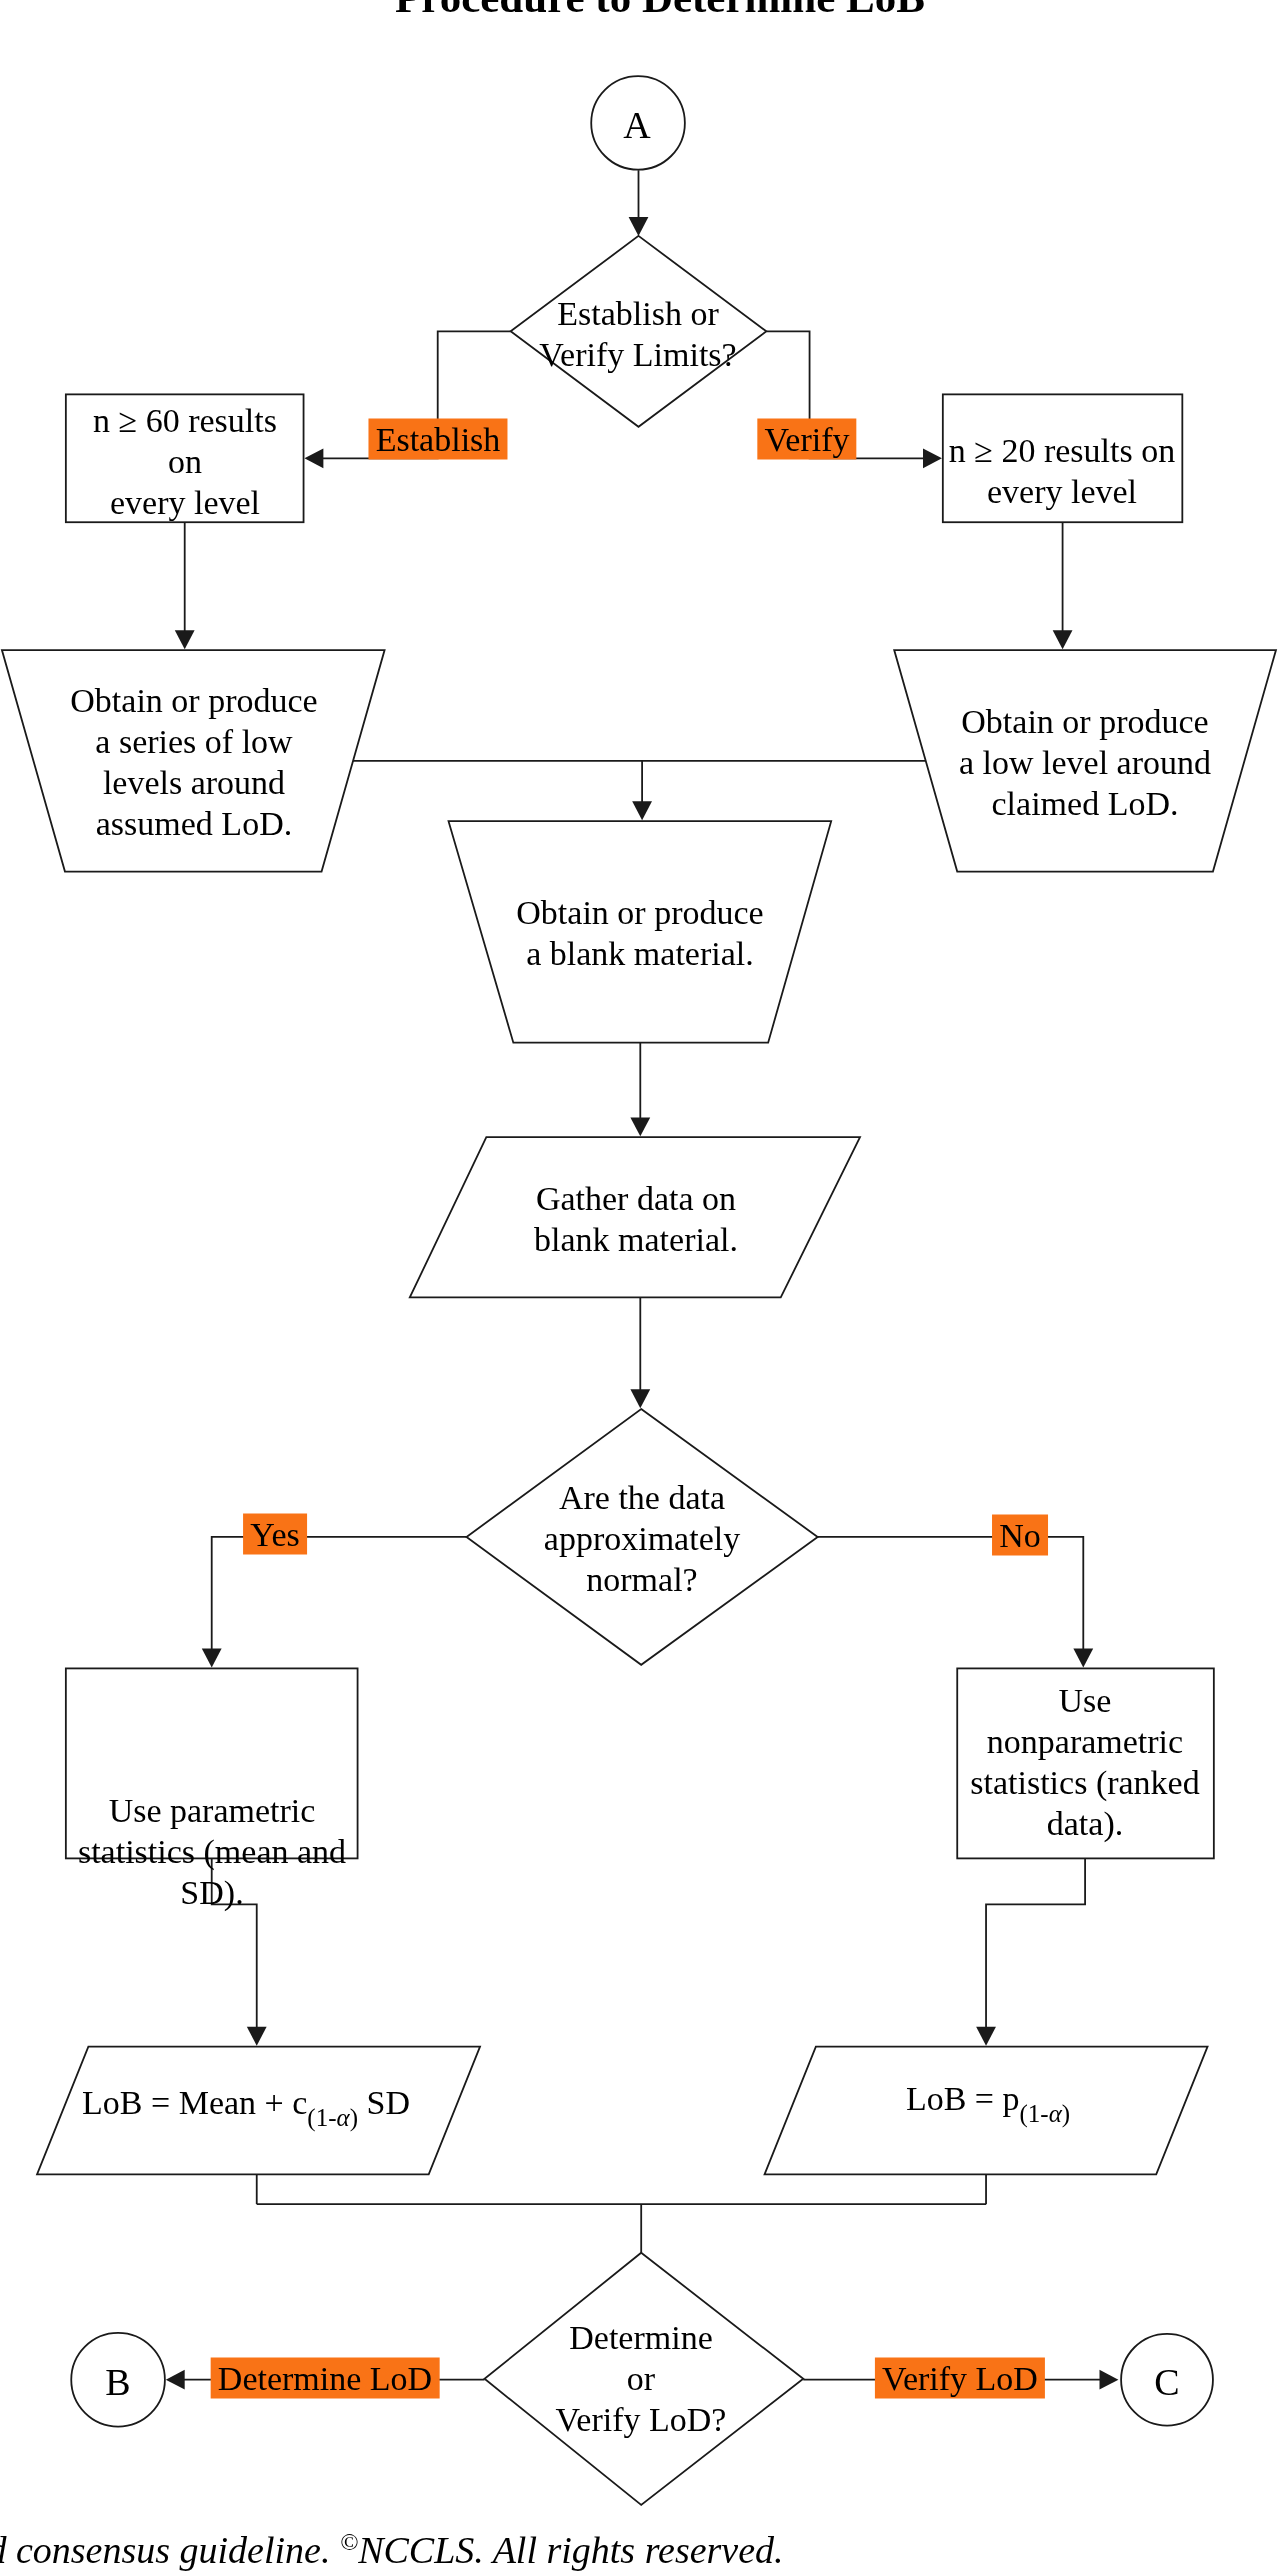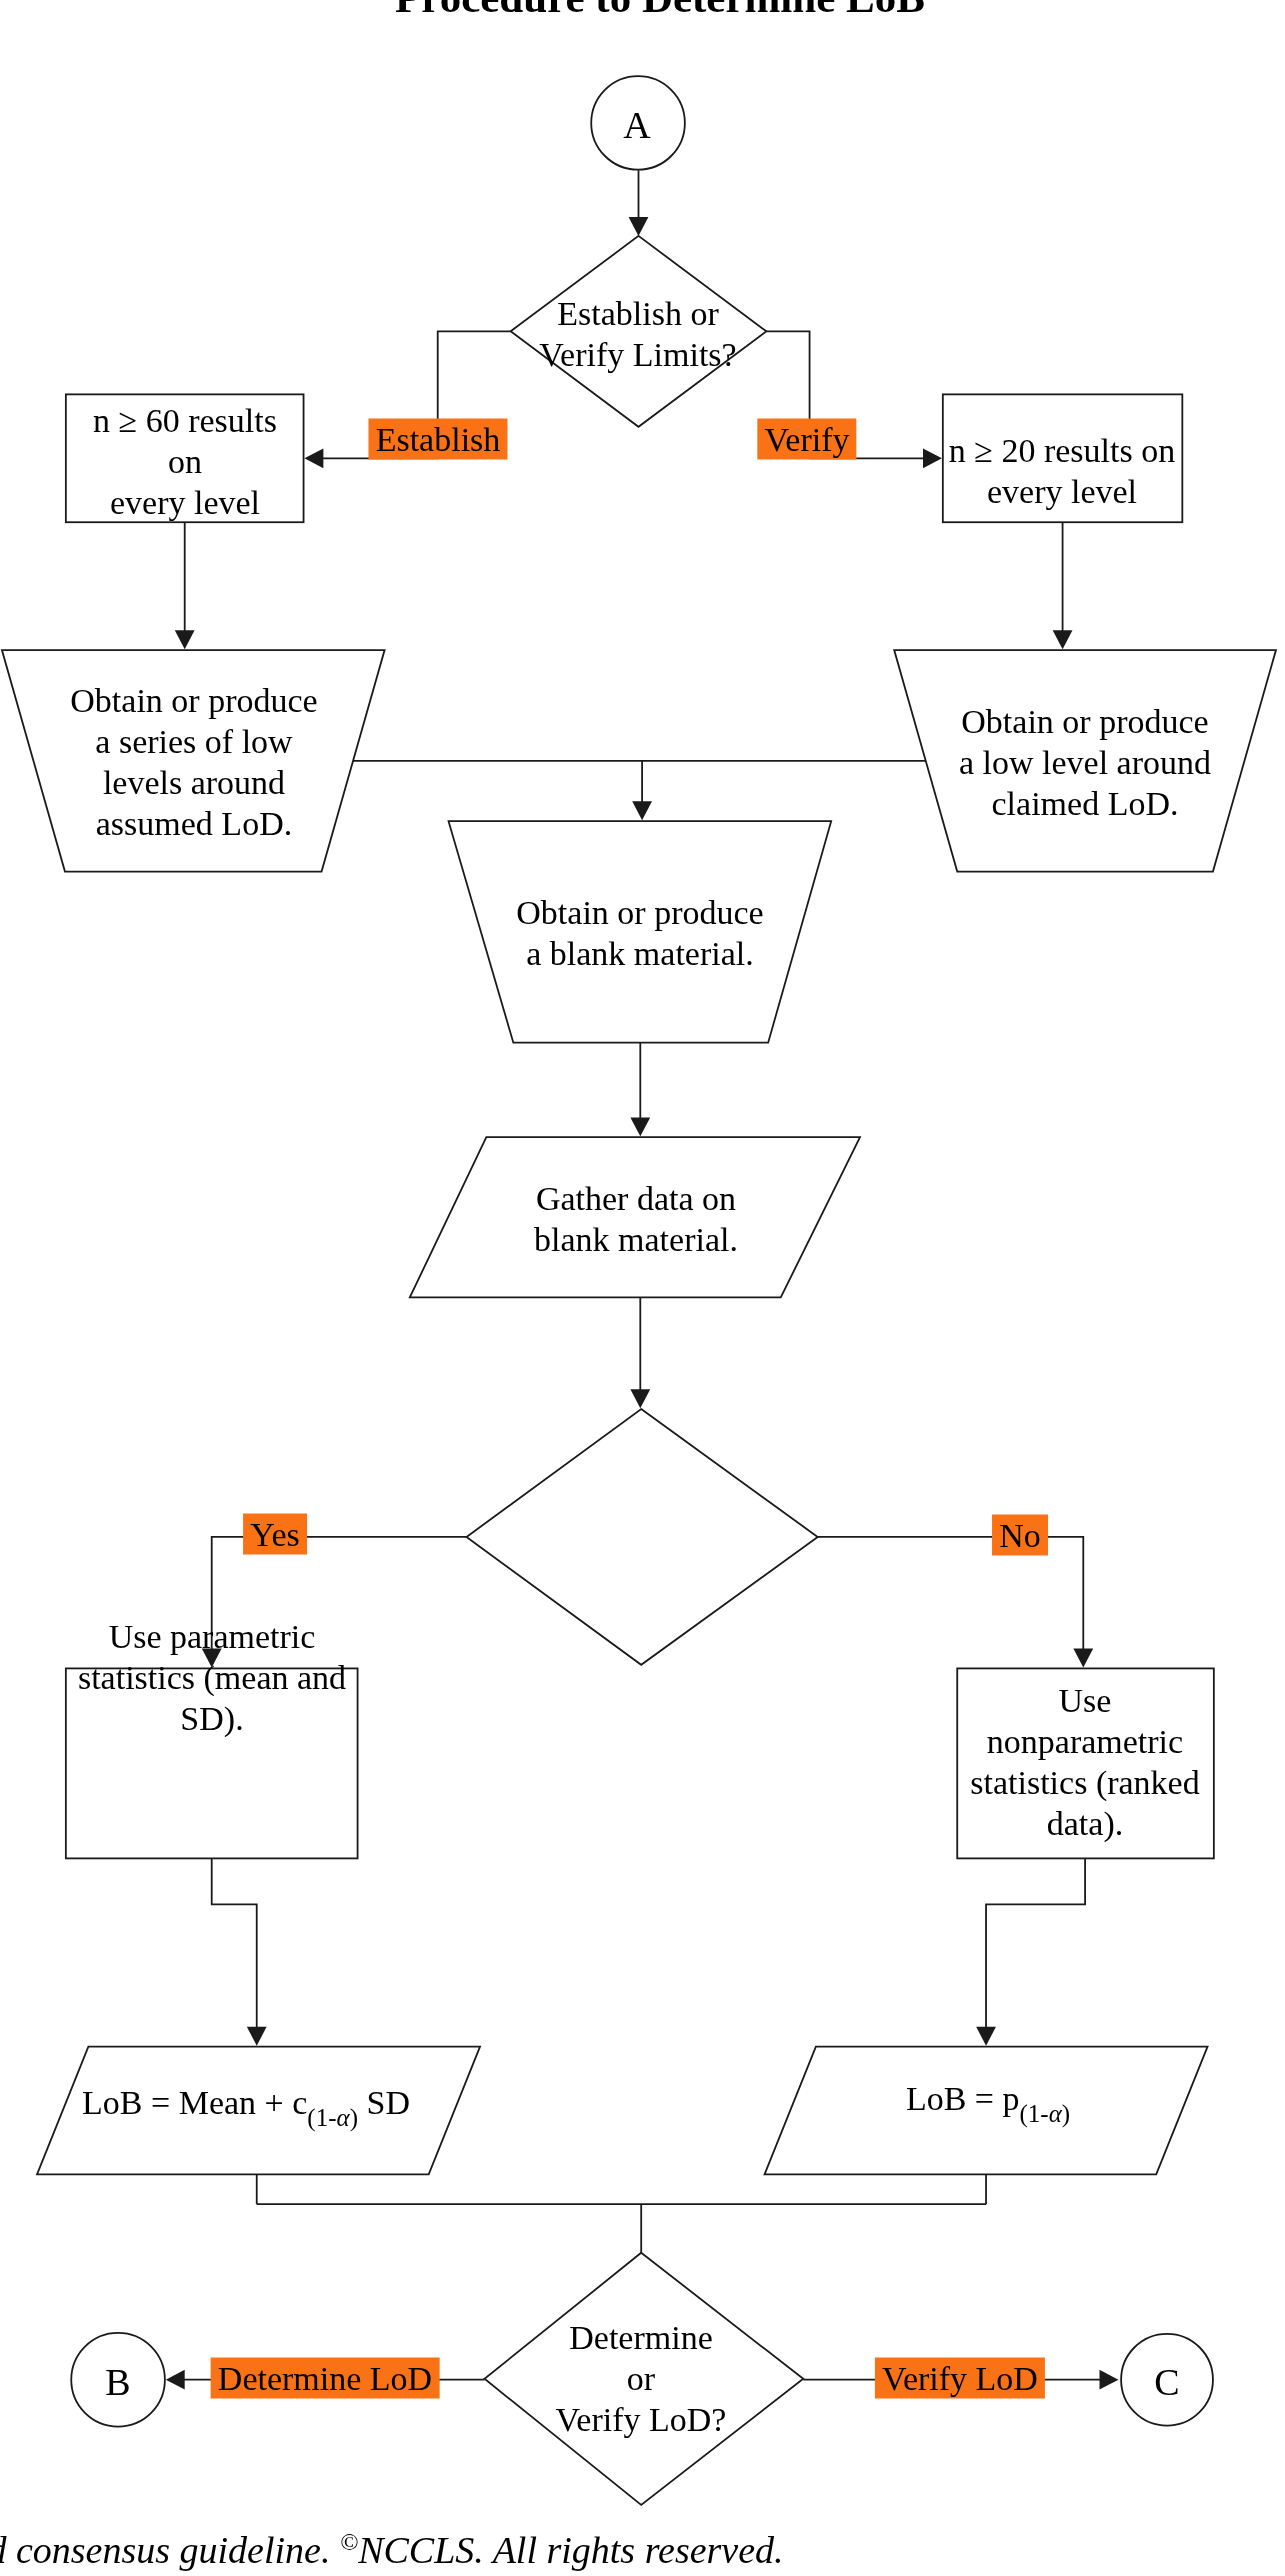--- a/index.html
+++ b/index.html
@@ -138,25 +138,28 @@
 assumed LoD.</div>
   <div class="txt" style="left:1085px;top:762px;width:324px;">Obtain or produce
 a low level around
 claimed LoD.</div>
   <div class="txt" style="left:640px;top:933px;width:324px;">Obtain or produce
 a blank material.</div>
 
   <div class="txt" style="left:636px;top:1219px;width:297px;">Gather data on
 blank material.</div>
 
+  <div class="txt" style="left:642px;top:1538px;width:288px;">Are the data
+approximately
+normal?</div>
 
   <div class="txt lbl" style="left:275px;top:1534px;">Yes</div>
   <div class="txt lbl" style="left:1020px;top:1535px;">No</div>
 
-  <div class="txt" style="left:212px;top:1677px;width:288px;">Use parametric
+  <div class="txt" style="left:212px;top:1851px;width:288px;">Use parametric
 statistics (mean and
 SD).</div>
   <div class="txt" style="left:1085px;top:1762px;width:300px;">Use
 nonparametric
 statistics (ranked
 data).</div>
 
   <div class="txt formula" style="left:246px;top:2110px;">
     <span>LoB = Mean + c</span><span class="sub"><span>(1-</span><span class="alpha">α</span><span>)</span></span><span> SD</span>
   </div>

